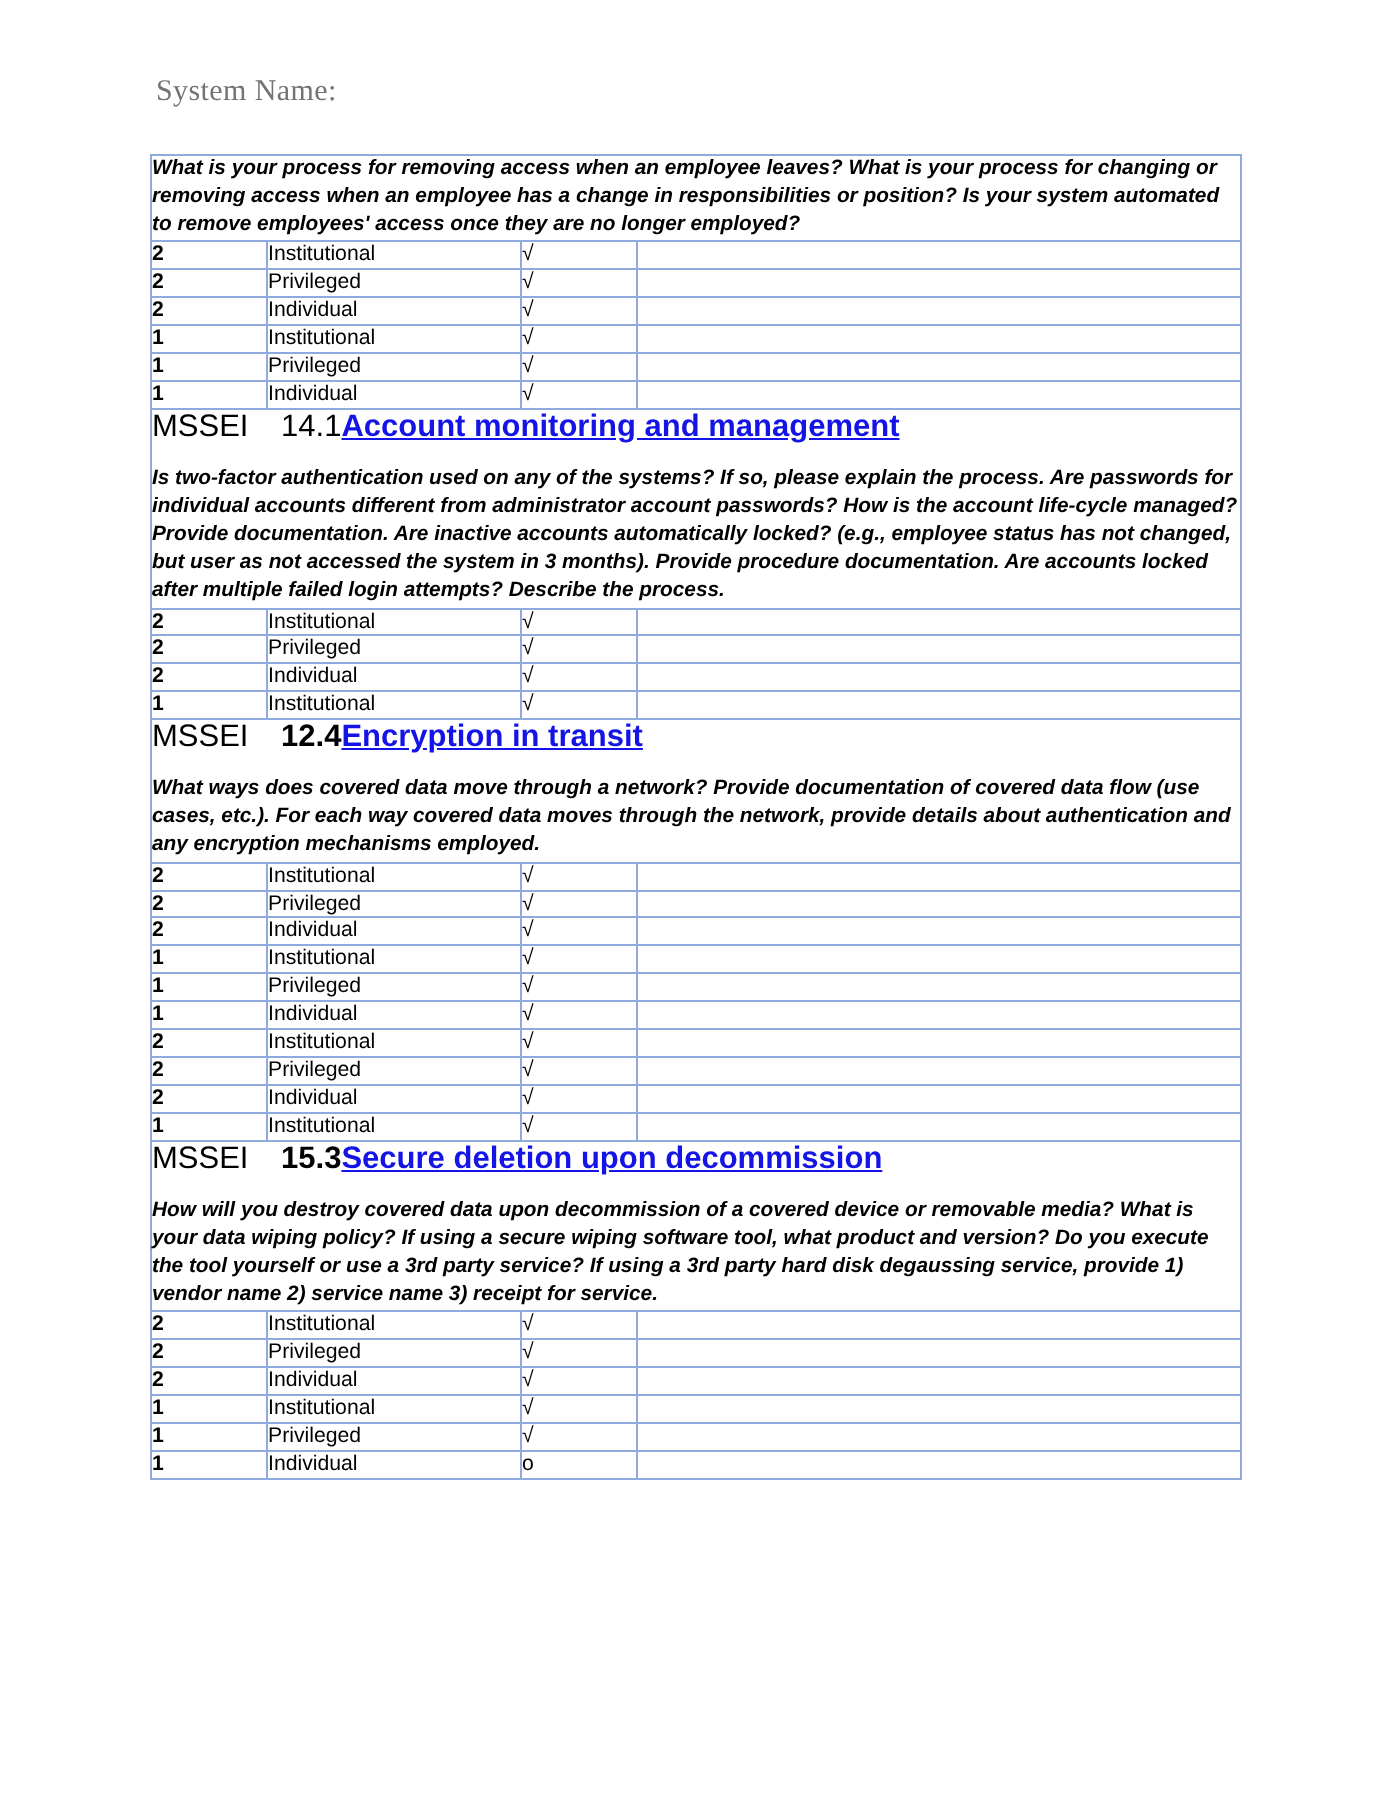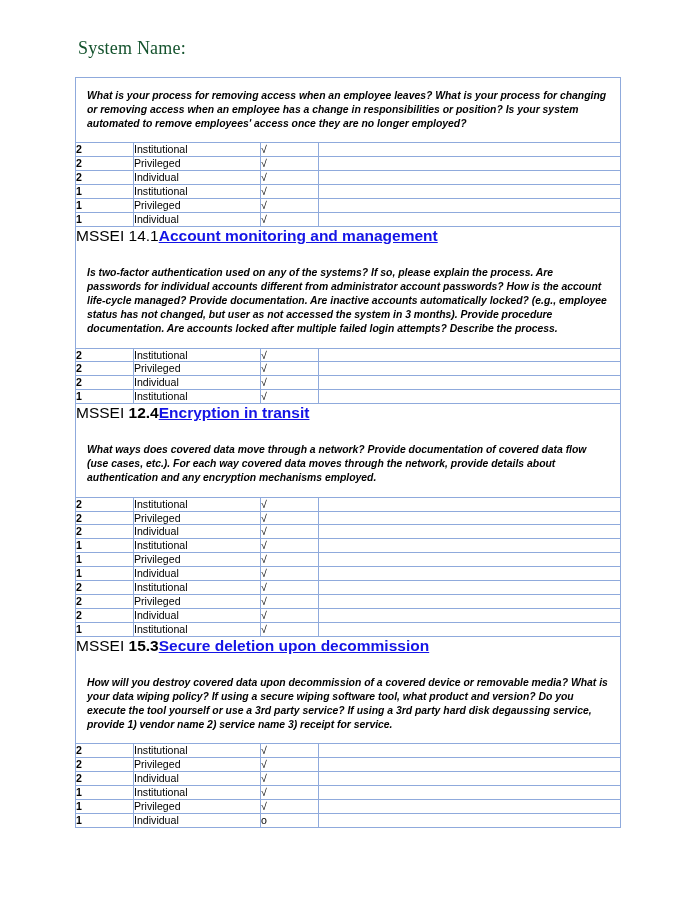--- a/index.html
+++ b/index.html
@@ -15,22 +15,22 @@
     overflow: hidden;
     font-family: "Liberation Sans", sans-serif;
   }
 
   
   .doc-header {
     position: absolute;
     left: 78px;
     top: 38px;
     font-family: "Liberation Serif", serif;
-    font-size: 18px;
-    color: #14532d;
+    font-size: 15px;
+    color: #737373;
     letter-spacing: 0.2px;
   }
 
   
   .doc-footer {
     position: absolute;
     left: 78px;
     top: 845px;
     width: 543px;
     display: flex;
@@ -60,36 +60,36 @@
   .q-cell {
     padding: 4px 5px 5px 7px;
   }
   .q-text {
     font-family: "Liberation Sans", sans-serif;
     font-size: 10.4px;
     font-weight: bold;
     font-style: italic;
     line-height: 1.36;
     color: #000000;
-    margin: 11px;
+    margin: 0;
   }
 
   
   .sec-cell {
     padding: 2px 5px 2px 7px;
   }
   .sec-heading {
     font-family: "Liberation Sans", sans-serif;
     font-size: 15.5px;
     line-height: 1.22;
     color: #000000;
     white-space: nowrap;
   }
   .sec-prefix { font-weight: normal; }
-  .sec-num { font-weight: normal; }
+  .sec-num { font-weight: normal; margin-left: 12px; }
   .sec-num.bold { font-weight: bold; }
   .sec-title {
     color: #1414e6;
     font-weight: bold;
     text-decoration: underline;
     margin-left: 0;
   }
 
   
   .sec-q-gap { height: 9px; }

